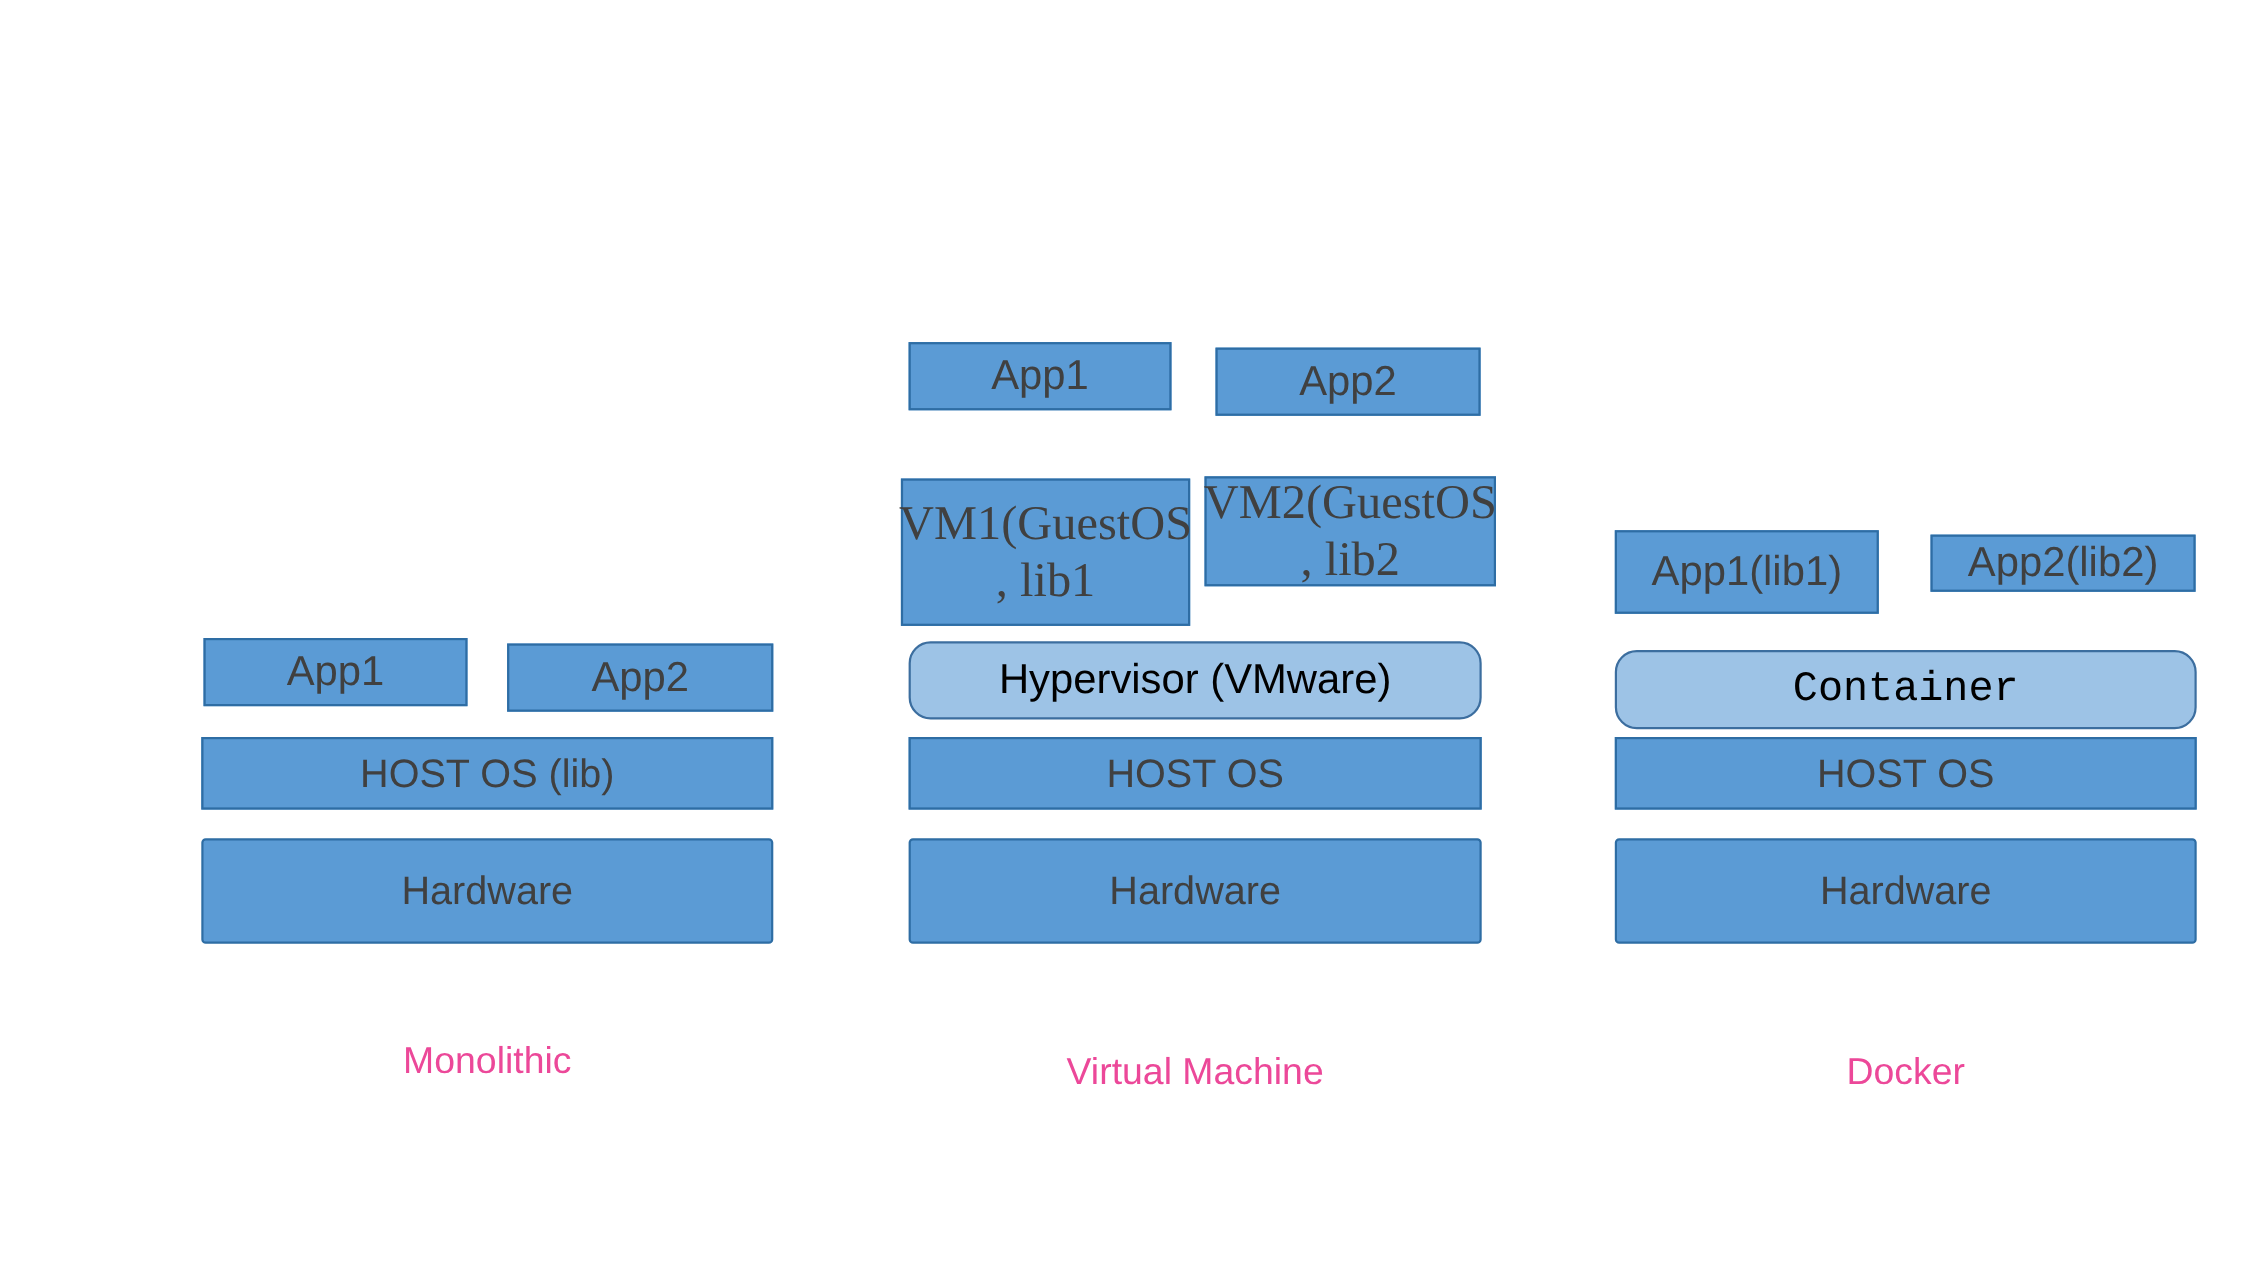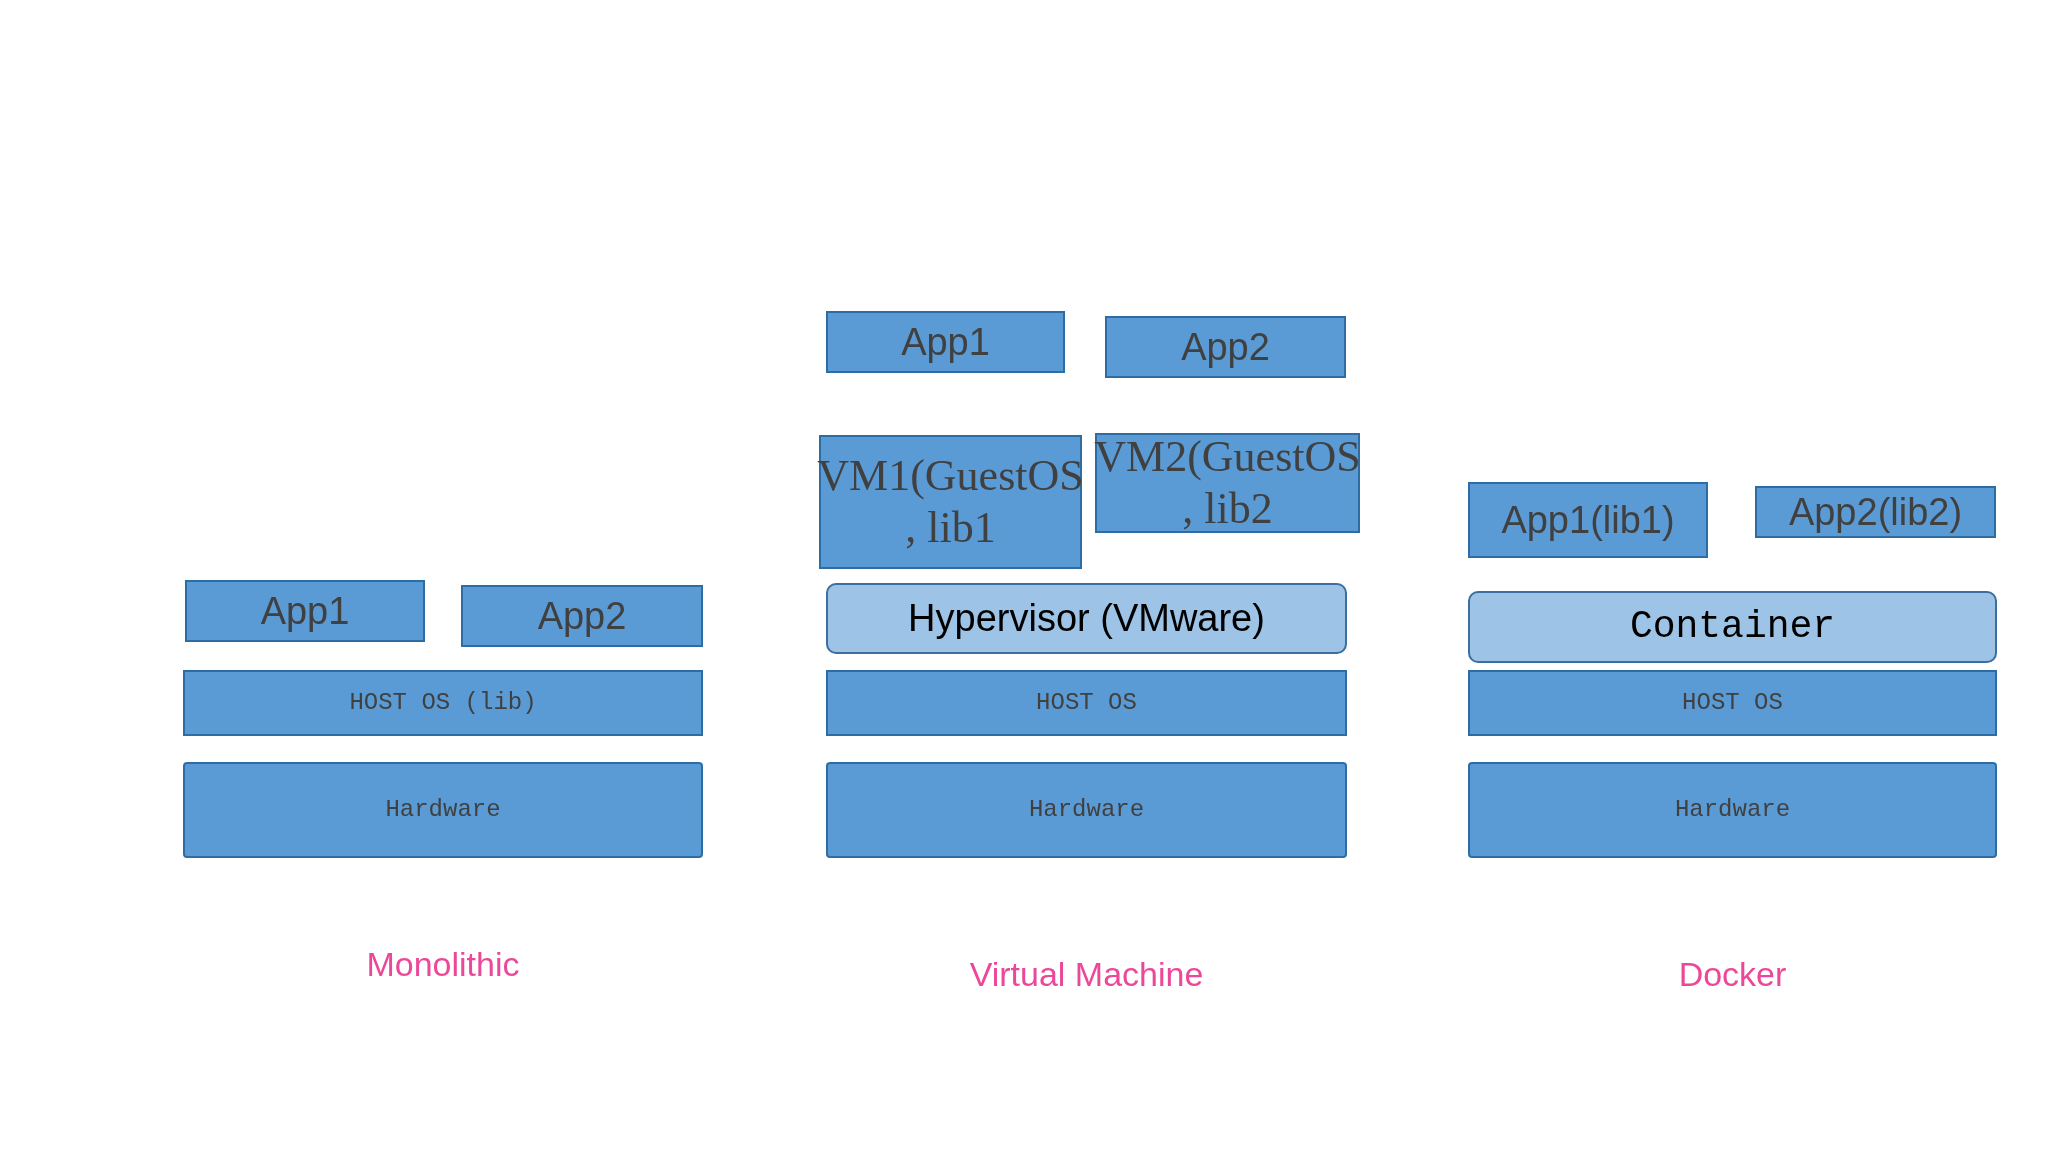--- a/index.html
+++ b/index.html
@@ -33,36 +33,36 @@
   .fill-blue {
     background: #5B9BD5;
     border: 2px solid #2E6DA4;
     color: #404040;
   }
   
   .fill-lightblue {
     background: #9DC3E6;
     border: 2px solid #3C6E9F;
     color: #000000;
-    border-radius: 10px;
+    border-radius: 20px;
   }
   
   .rounded {
     border-radius: 4px;
   }
   .caption {
     position: absolute;
     color: #ec4899;
     text-align: center;
     user-select: none;
     font-size: 34px;
   }
   .t-app   { font-size: 38px; }
   .t-vm    { font-size: 44px; font-family: Liberation Serif, serif; }
-  .t-layer { font-size: 24px; font-family: Liberation Mono, monospace; }
+  .t-layer { font-size: 36px; }
   .t-hyp   { font-size: 38px; }
 </style>
 </head>
 <body>
 
 <div id="canvas">
 
   <div>
 
     <div class="box fill-blue t-app" style="left:185px; top:580px; width:240px; height:62px;">App1</div>

